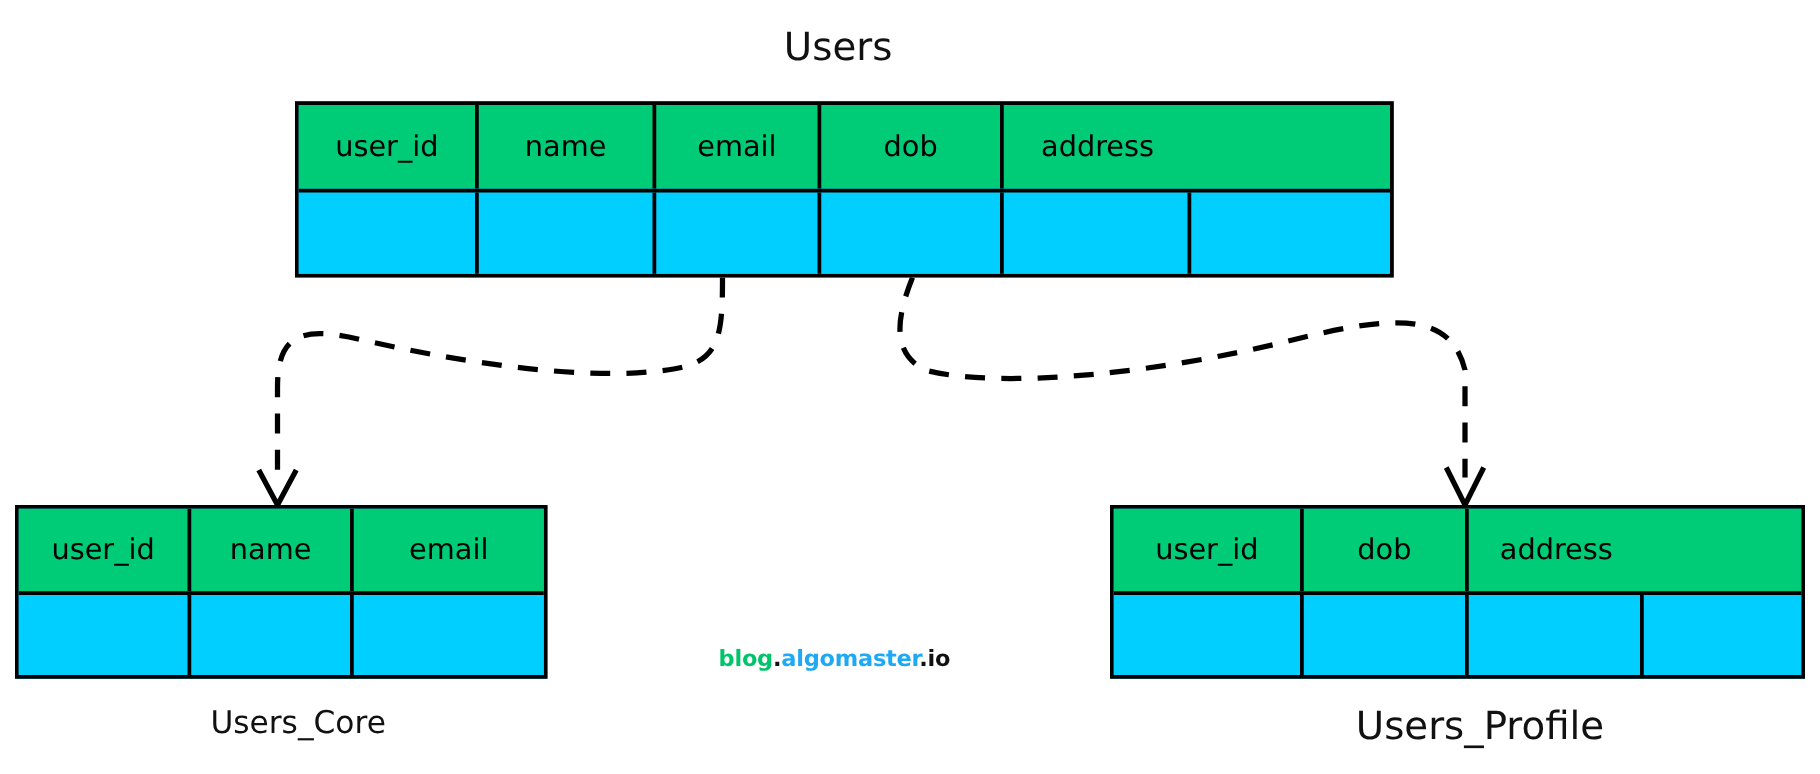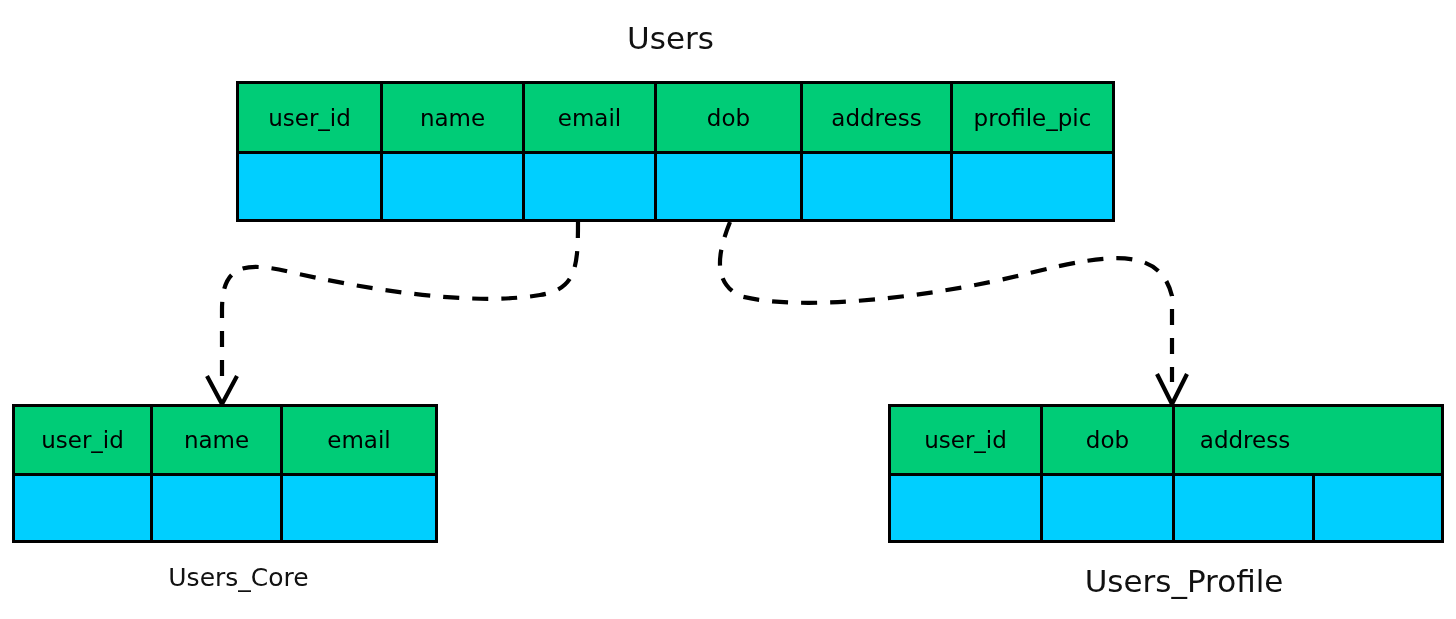--- a/index.html
+++ b/index.html
@@ -183,21 +183,20 @@
 
   <div class="title" id="users-title">Users</div>
 
   <div class="tbl" id="users-table">
     <div class="tbl-row header-row">
       <div class="cell c0">user_id</div>
       <div class="cell c1">name</div>
       <div class="cell c2">email</div>
       <div class="cell c3">dob</div>
       <div class="cell c4">address</div>
-      <div class="cell c5">profile_pic</div>
     </div>
     <div class="tbl-row data-row">
       <div class="cell c0"></div>
       <div class="cell c1"></div>
       <div class="cell c2"></div>
       <div class="cell c3"></div>
       <div class="cell c4"></div>
       <div class="cell c5"></div>
     </div>
   </div>
@@ -226,14 +225,17 @@
     <div class="tbl-row data-row">
       <div class="cell c0"></div>
       <div class="cell c1"></div>
       <div class="cell c2"></div>
       <div class="cell c3"></div>
     </div>
   </div>
 
   <div class="title" id="users-profile-title">Users_Profile</div>
 
+  <div id="watermark">
+    <span style="color:#00c46a;">blog</span><span style="color:#111111;">.</span><span style="color:#1fa9f5;">algomaster</span><span style="color:#111111;">.io</span>
+  </div>
 
 </div>
 
 </body></html>

